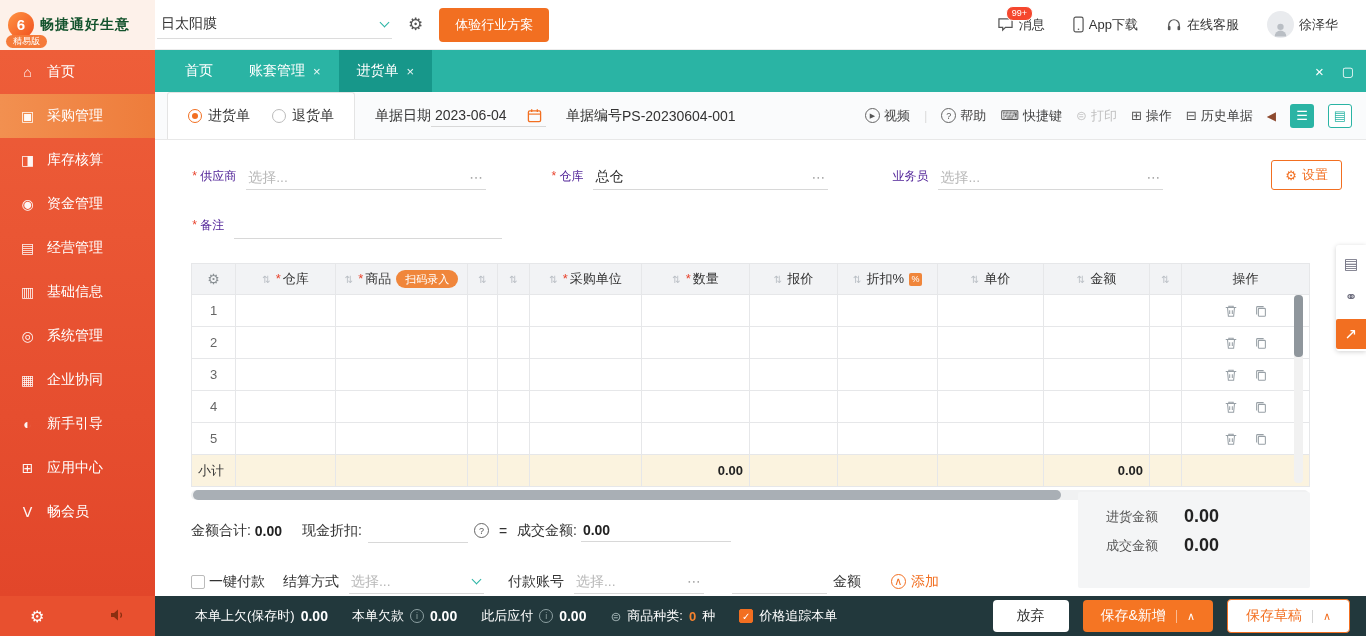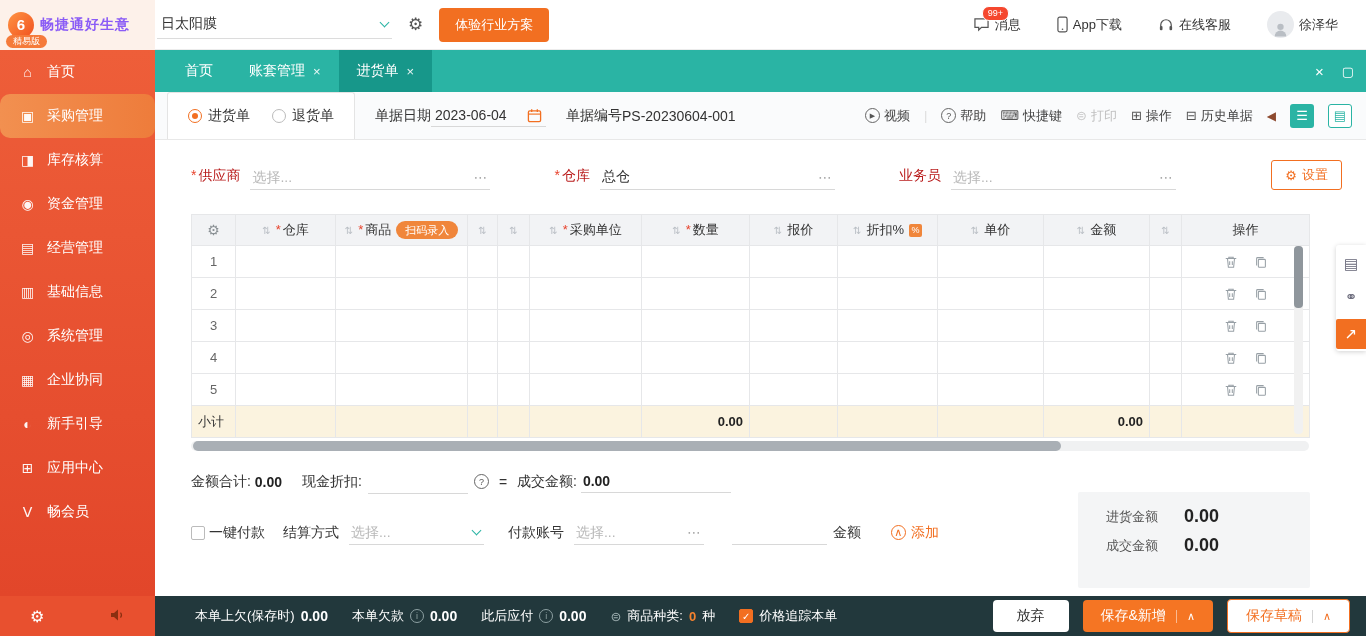--- a/index.html
+++ b/index.html
@@ -15,38 +15,38 @@
   .i-kbd::before{content:"⌨"} .i-print::before{content:"⊜"} .i-ops::before{content:"⊞"}
   .i-hist::before{content:"⊟"} .i-left::before{content:"◀"} .i-lines::before{content:"☰"}
   .i-grid2::before{content:"▤"} .i-close::before{content:"×"} .i-expand::before{content:"▢"}
   .i-doc::before{content:"▤"} .i-chain::before{content:"⚭"} .i-launch::before{content:"↗"}
   .i-caret::before{content:"∧"} .i-video::before{content:"▶"}
 
   
   .header { position:absolute; top:0; left:0; width:1366px; height:50px; background:#fff; border-bottom:1px solid #ececec; display:flex; align-items:center; z-index:30; }
   .logo { width:155px; height:50px; background:#fdf1ea; position:relative; display:flex; align-items:center; padding:0 8px; gap:6px; flex:none; }
   .logo-mark { width:26px; height:26px; border-radius:50%; background:linear-gradient(135deg,#ff9443,#f0501f); color:#fff; font-weight:bold; font-size:15px; display:flex; align-items:center; justify-content:center; }
-  .logo-title { color:#8b5cf6; font-weight:bold; font-size:14px; letter-spacing:1px; }
+  .logo-title { color:#14532d; font-weight:bold; font-size:14px; letter-spacing:1px; }
   .logo-badge { position:absolute; left:6px; bottom:2px; background:#f57a3a; color:#fff; font-size:9px; line-height:13px; padding:0 7px; border-radius:7px; }
   .header-main { flex:1; display:flex; align-items:center; height:100%; padding:0 2px; gap:16px; }
   .account-select { width:235px; border-bottom:1px solid #dcdcdc; display:flex; justify-content:space-between; align-items:center; padding:5px 4px; font-size:14px; cursor:pointer; }
   .chev { width:7px; height:7px; border-right:1.6px solid #2ab4a4; border-bottom:1.6px solid #2ab4a4; transform:rotate(45deg); margin-top:-4px; }
   .hdr-gear { font-size:17px; color:#555; cursor:pointer; }
   .trial-btn { background:#f26f21; color:#fff; border:none; border-radius:4px; padding:8px 16px; font-size:13px; cursor:pointer; }
-  .header-right { margin-left:auto; display:flex; align-items:center; gap:36px; padding-right:26px; }
+  .header-right { margin-left:auto; display:flex; align-items:center; gap:28px; padding-right:26px; }
   .hdr-item { display:flex; align-items:center; gap:5px; font-size:13px; color:#333; position:relative; cursor:pointer; }
   .hdr-item svg { color:#555; }
   .msg-badge { position:absolute; top:-10px; left:9px; background:#f5472e; color:#fff; font-size:9px; line-height:13px; padding:0 5px; border-radius:7px; border:1px solid #fff; }
   .avatar { width:27px; height:27px; border-radius:50%; background:#e9ebee; display:flex; align-items:flex-end; justify-content:center; overflow:hidden; }
 
   
   .sidebar { position:absolute; top:50px; left:0; width:155px; bottom:40px; background:linear-gradient(180deg,#ee5e39,#e2462a); z-index:20; }
   .side-item { height:44px; display:flex; align-items:center; gap:11px; padding:0 19px; color:#fff; font-size:14px; cursor:pointer; }
   .side-item .si-icon { width:17px; font-size:14px; text-align:center; opacity:.95; }
-  .side-item.active { background:linear-gradient(90deg,#f29050,#ee7c3b);border-radius:10px; }
+  .side-item.active { background:linear-gradient(90deg,#f29050,#ee7c3b); }
   .side-footer { position:absolute; left:0; bottom:0; width:155px; height:40px; background:#e8502f; display:flex; align-items:center; justify-content:space-between; padding:0 30px; z-index:40; }
   .side-footer .sf-gear { color:#fff; font-size:16px; cursor:pointer; }
   .sf-speaker { cursor:pointer; }
 
   
   .main { position:absolute; left:155px; top:50px; right:0; bottom:40px; background:#fff; overflow:hidden; }
 
   .tabbar { height:42px; background:#2ab4a4; display:flex; align-items:center; padding-left:12px; position:relative; }
   .tab { height:42px; display:flex; align-items:center; gap:8px; padding:0 18px; color:#fff; font-size:14px; cursor:pointer; }
   .tab.active { background:#17978a; }
@@ -72,21 +72,21 @@
   .tb-sep { color:#ddd; }
   .arrow-left { color:#8d4a2f; font-size:12px; cursor:pointer; }
   .vt { width:24px; height:24px; border-radius:3px; display:flex; align-items:center; justify-content:center; font-size:13px; cursor:pointer; }
   .vt.on { background:#2ab4a4; color:#fff; }
   .vt.off { background:#fff; border:1px solid #2ab4a4; color:#2ab4a4; }
 
   
   .formarea { padding:20px 24px 0 36px; }
   .form-row { display:flex; align-items:flex-end; }
   .fgroup { display:flex; align-items:flex-end; margin-right:64px; }
-  .flabel { font-size:14px; color:#b91c1c; margin-right:10px; white-space:nowrap; padding-bottom:5px; }
+  .flabel { font-size:12px; color:#4c1d95; margin-right:10px; white-space:nowrap; padding-bottom:5px;font-family:Liberation Mono, monospace; }
   .req::before { content:"*"; color:#e8432d; margin-right:2px; }
   .uwrap { display:flex; align-items:center; border-bottom:1px solid #d8d8d8; }
   .uwrap input { border:none; background:transparent; flex:1; font-size:14px; padding:4px 2px; color:#333; outline:none; font-family:inherit; min-width:0; }
   .uwrap input::placeholder { color:#b8b8b8; }
   .dots { color:#aaa; padding:0 3px; cursor:pointer; font-size:14px; }
   .settings-btn { margin-left:auto; border:1px solid #f26f21; color:#f26f21; background:#fff; border-radius:3px; padding:5px 13px; display:flex; align-items:center; gap:5px; font-size:13px; cursor:pointer; }
   .row2 { margin-top:24px; }
 
   
   .gridwrap { margin:24px 20px 0 36px; position:relative; width:1118px; }
@@ -359,20 +359,28 @@
         <span class="flabel">业务员</span>
         <span class="uwrap" style="width:225px;">
           <input placeholder="选择..." style="">
           <span class="dots i-dots"></span>
         </span>
       </div>
       <button class="settings-btn">
           <span class="i-gear"></span>
           <span>设置</span>
         </button>
+    </div>
+    <div class="form-row row2">
+      <div class="fgroup">
+        <span class="flabel req">备注</span>
+        <span class="uwrap" style="width:268px;">
+          <input style="">
+        </span>
+      </div>
     </div>
   </div>
 
   <div class="gridwrap">
     <table>
       <colgroup>
         <col style="width:44px">
           <col style="width:100px">
           <col style="width:132px">
           <col style="width:30px">

